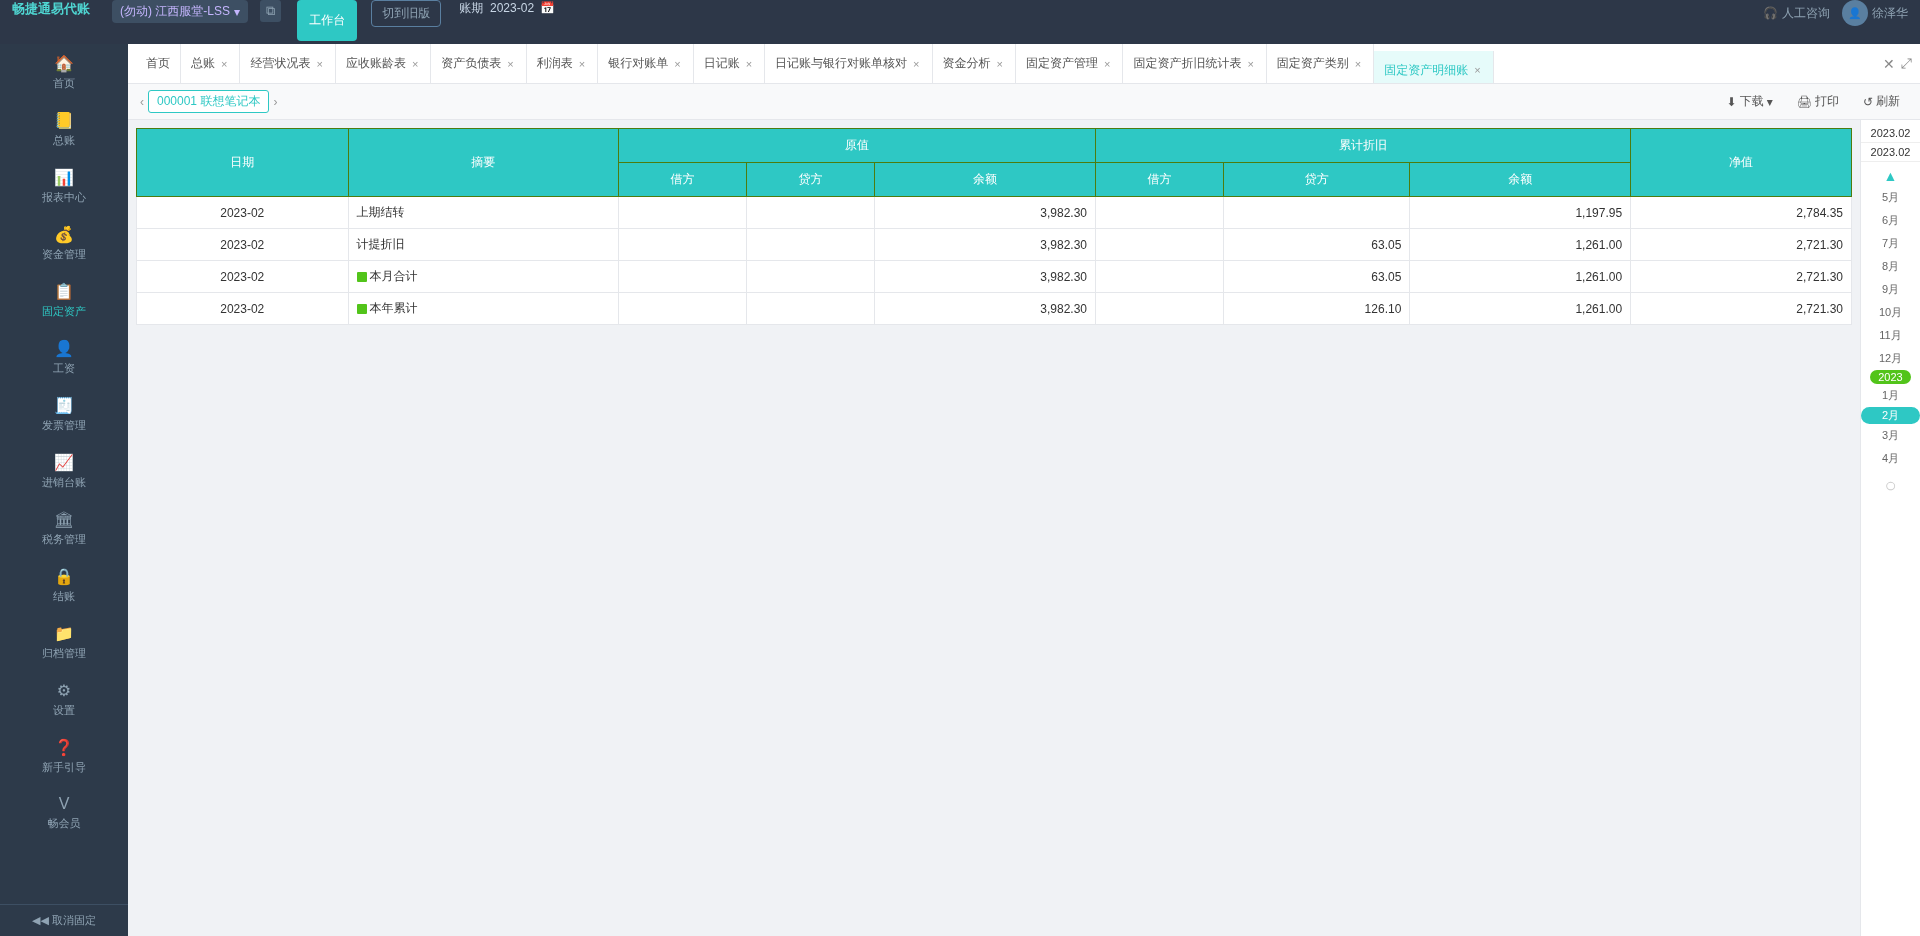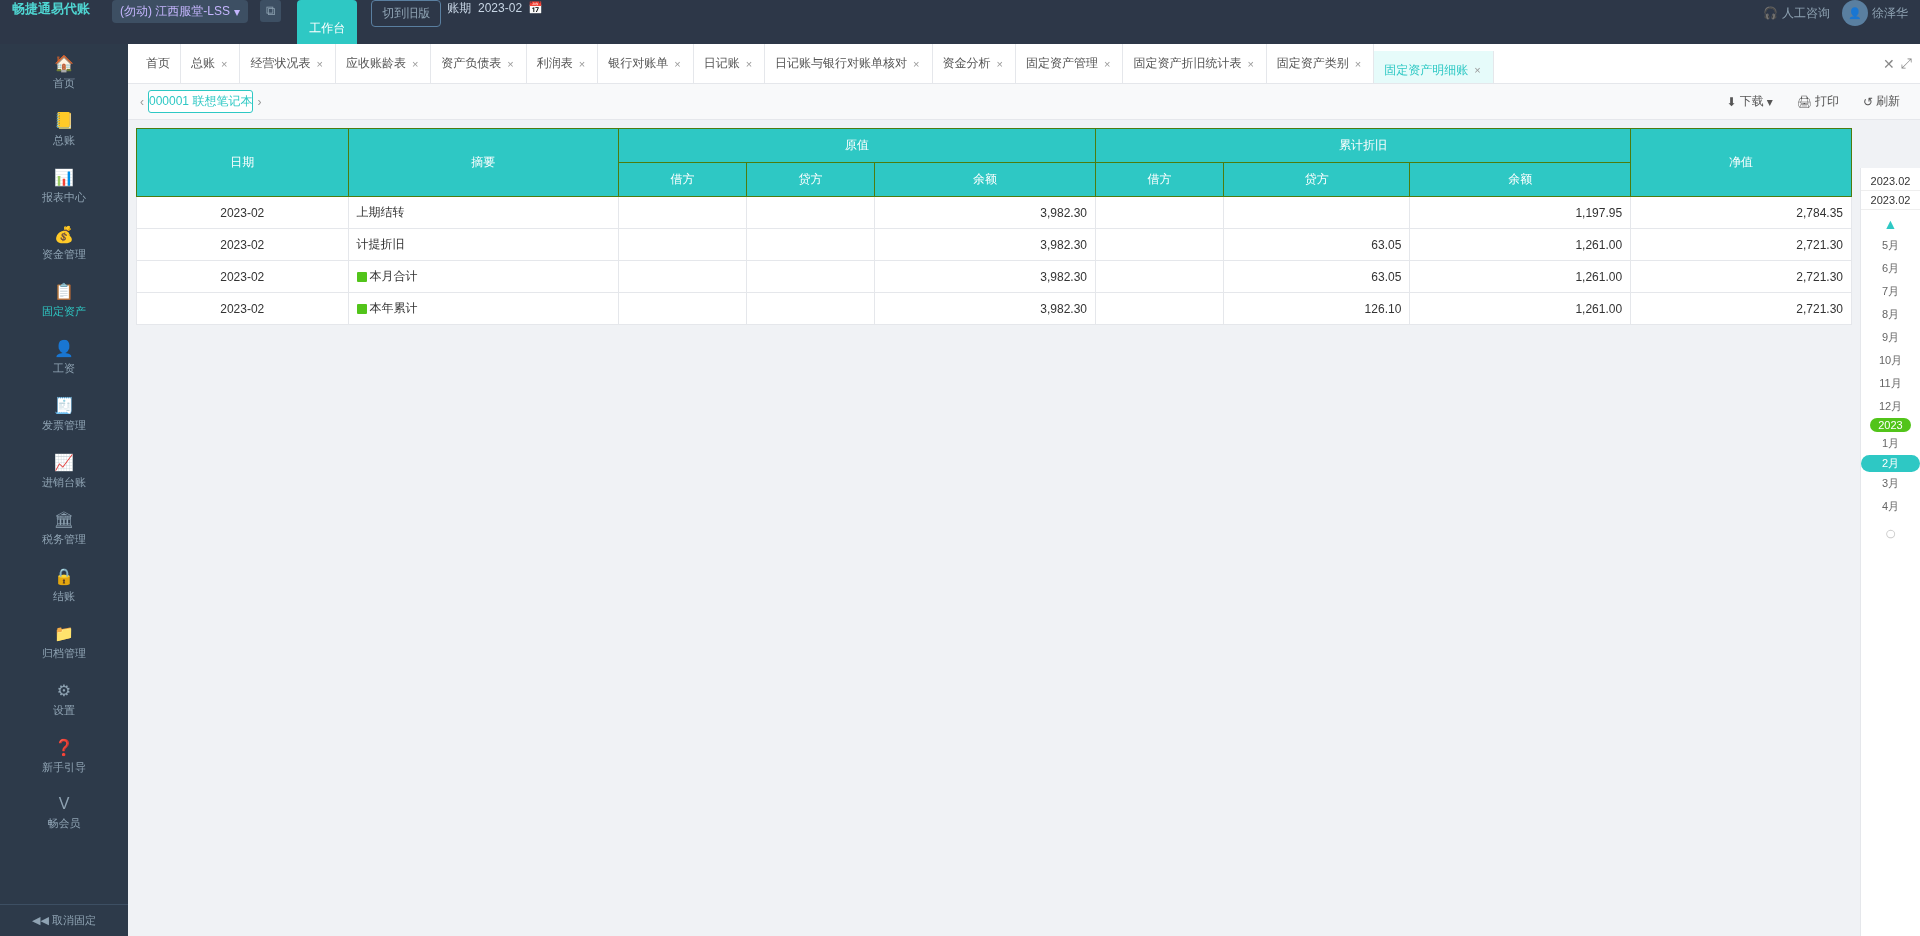--- a/index.html
+++ b/index.html
@@ -8,29 +8,29 @@
     
     .app { display: flex; flex-direction: column; height: 936px; width: 1920px; }
     .top-bar { height: 44px; background: #2d3748; display: flex; align-items: flex-start; padding: 0 12px; flex-shrink: 0; gap: 6px; }
     .main-area { display: flex; flex: 1; overflow: hidden; }
     .sidebar { width: 128px; background: #2d3a4a; display: flex; flex-direction: column; flex-shrink: 0; }
     .content-area { flex: 1; display: flex; flex-direction: column; overflow: hidden; }
     .tab-bar { height: 40px; background: #fff; display: flex; align-items: center; padding: 0 8px; border-bottom: 1px solid #e5e7eb; overflow: hidden; flex-shrink: 0; }
     .breadcrumb-bar { height: 36px; background: #f8f9fa; display: flex; align-items: center; padding: 0 12px; border-bottom: 1px solid #e5e7eb; flex-shrink: 0; }
     .table-area { flex: 1; display: flex; overflow: hidden; position: relative; }
     .table-main { flex: 1; overflow: auto; padding: 8px; }
-    .right-panel { width: 60px; background: #fff; border-left: 1px solid #e5e7eb; display: flex; flex-direction: column; align-items: center; padding-top: 4px; overflow: hidden; flex-shrink: 0; margin-top: 48px; }
+    .right-panel { width: 60px; background: #fff; border-left: 1px solid #e5e7eb; display: flex; flex-direction: column; align-items: center; padding-top: 4px; overflow: hidden; flex-shrink: 0; }
 
     
     .top-bar-logo { color: #4fd6d2; font-size: 13px; font-weight: bold; margin-right: 16px; }
     .top-bar-company { background: #3d4f63; border-radius: 4px; padding: 3px 8px; color: #c4b5fd; font-size: 12px; display: flex; align-items: center; gap: 4px; cursor: pointer; }
     .top-bar-copy { background: #3d4f63; border-radius: 3px; padding: 3px 6px; color: #8fa3b3; margin-left: 6px; cursor: pointer; }
-    .btn-workbench { background: #2ec8c4; color: #fff; border: none; border-radius: 4px; padding: 20px 12px; cursor: pointer; margin-left: 10px; font-size: 12px; }
+    .btn-workbench { background: #2ec8c4; color: #fff; border: none; border-radius: 4px; padding: 12px 12px; cursor: pointer; margin-left: 10px; font-size: 12px; }
     .btn-switch { background: transparent; border: 1px solid #5a7fa0; border-radius: 4px; padding: 4px 10px; color: #8fa3b3; cursor: pointer; margin-left: 8px; font-size: 12px; }
-    .top-period { color: #8fa3b3; font-size: 12px; margin-left: 0; }
+    .top-period { color: #8fa3b3; font-size: 12px; margin-left: 12px; }
     .top-period span { color: #c8d6e5; }
     .top-bar-spacer { flex: 1; }
     .top-right { display: flex; align-items: center; gap: 12px; color: #8fa3b3; font-size: 12px; }
     .top-right-btn { display: flex; align-items: center; gap: 4px; cursor: pointer; color: #8fa3b3; }
     .avatar { width: 26px; height: 26px; border-radius: 50%; background: #5a7fa0; display: flex; align-items: center; justify-content: center; color: #fff; font-size: 11px; }
 
     
     .sidebar-item { display: flex; flex-direction: column; align-items: center; padding: 10px 4px; cursor: pointer; color: #8fa3b3; font-size: 11px; gap: 3px; }
     .sidebar-item.active { color: #2ec8c4; }
     .sidebar-icon { font-size: 16px; }
@@ -39,21 +39,21 @@
 
     
     .tab-item { display: flex; align-items: center; gap: 4px; padding: 6px 10px; border-right: 1px solid #e5e7eb; font-size: 12px; color: #555; cursor: pointer; white-space: nowrap; flex-shrink: 0; height: 40px; }
     .tab-item.active { background: #e6fbfa; color: #2ec8c4; border-bottom: 2px solid #2ec8c4; margin-top: 15px; }
     .tab-close { color: #999; font-size: 11px; cursor: pointer; padding: 1px 2px; border-radius: 2px; }
     .tab-bar-close { margin-left: auto; display: flex; align-items: center; gap: 6px; color: #888; cursor: pointer; font-size: 14px; }
 
     
     .breadcrumb-nav { display: flex; align-items: center; gap: 4px; font-size: 12px; color: #555; }
     .breadcrumb-arrow { color: #999; }
-    .breadcrumb-item { padding: 2px 0; background: #fff; border: 1px solid #e5e7eb; border-radius: 3px; cursor: pointer; }
+    .breadcrumb-item { padding: 2px 8px; background: #fff; border: 1px solid #e5e7eb; border-radius: 3px; cursor: pointer; }
     .breadcrumb-item.active { background: #fff; border-color: #2ec8c4; color: #2ec8c4; }
     .breadcrumb-actions { margin-left: auto; display: flex; gap: 8px; align-items: center; }
     .action-btn { display: flex; align-items: center; gap: 3px; font-size: 12px; color: #555; cursor: pointer; padding: 3px 8px; }
 
     
     .data-table { width: 100%; border-collapse: collapse; background: #fff; font-size: 12px; }
     .data-table th { background: #2ec8c4; color: #fff; padding: 8px 6px; text-align: center; border: 1px solid #4d7c0f; font-weight: normal; }
     .data-table td { padding: 7px 8px; border: 1px solid #e5e7eb; color: #333; text-align: right; }
     .data-table td.center { text-align: center; }
     .data-table td.left { text-align: left; }

